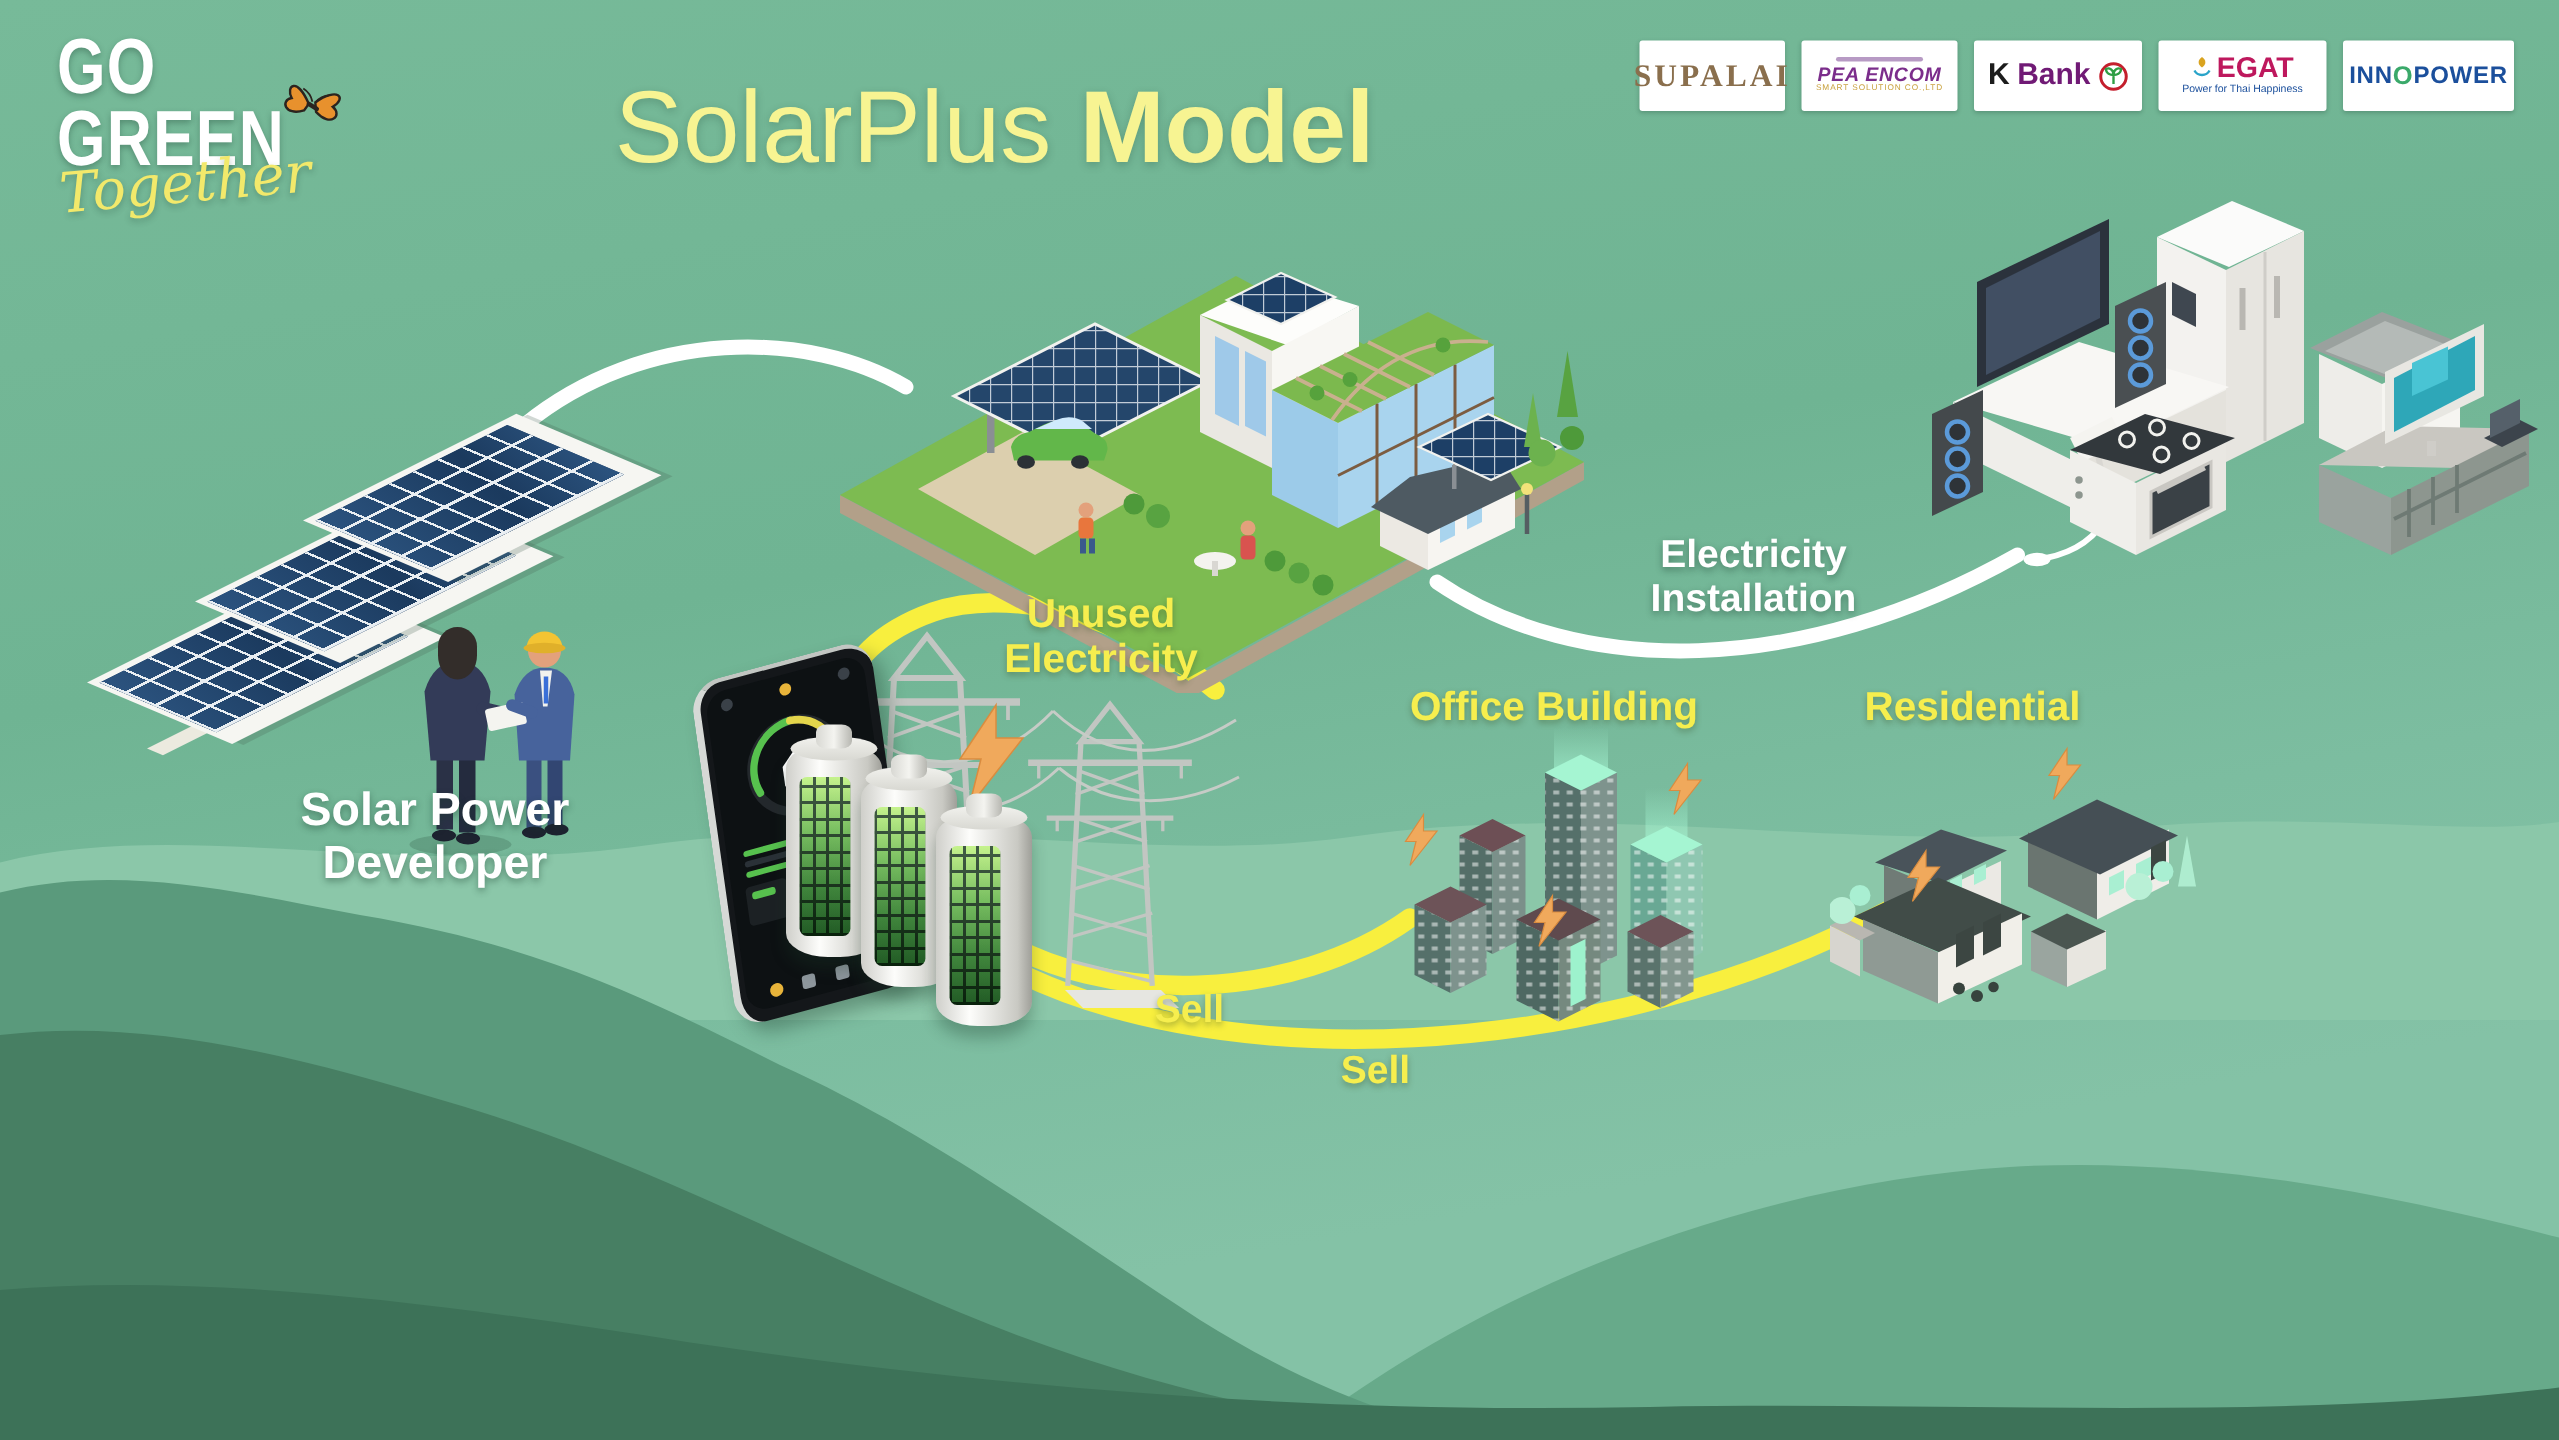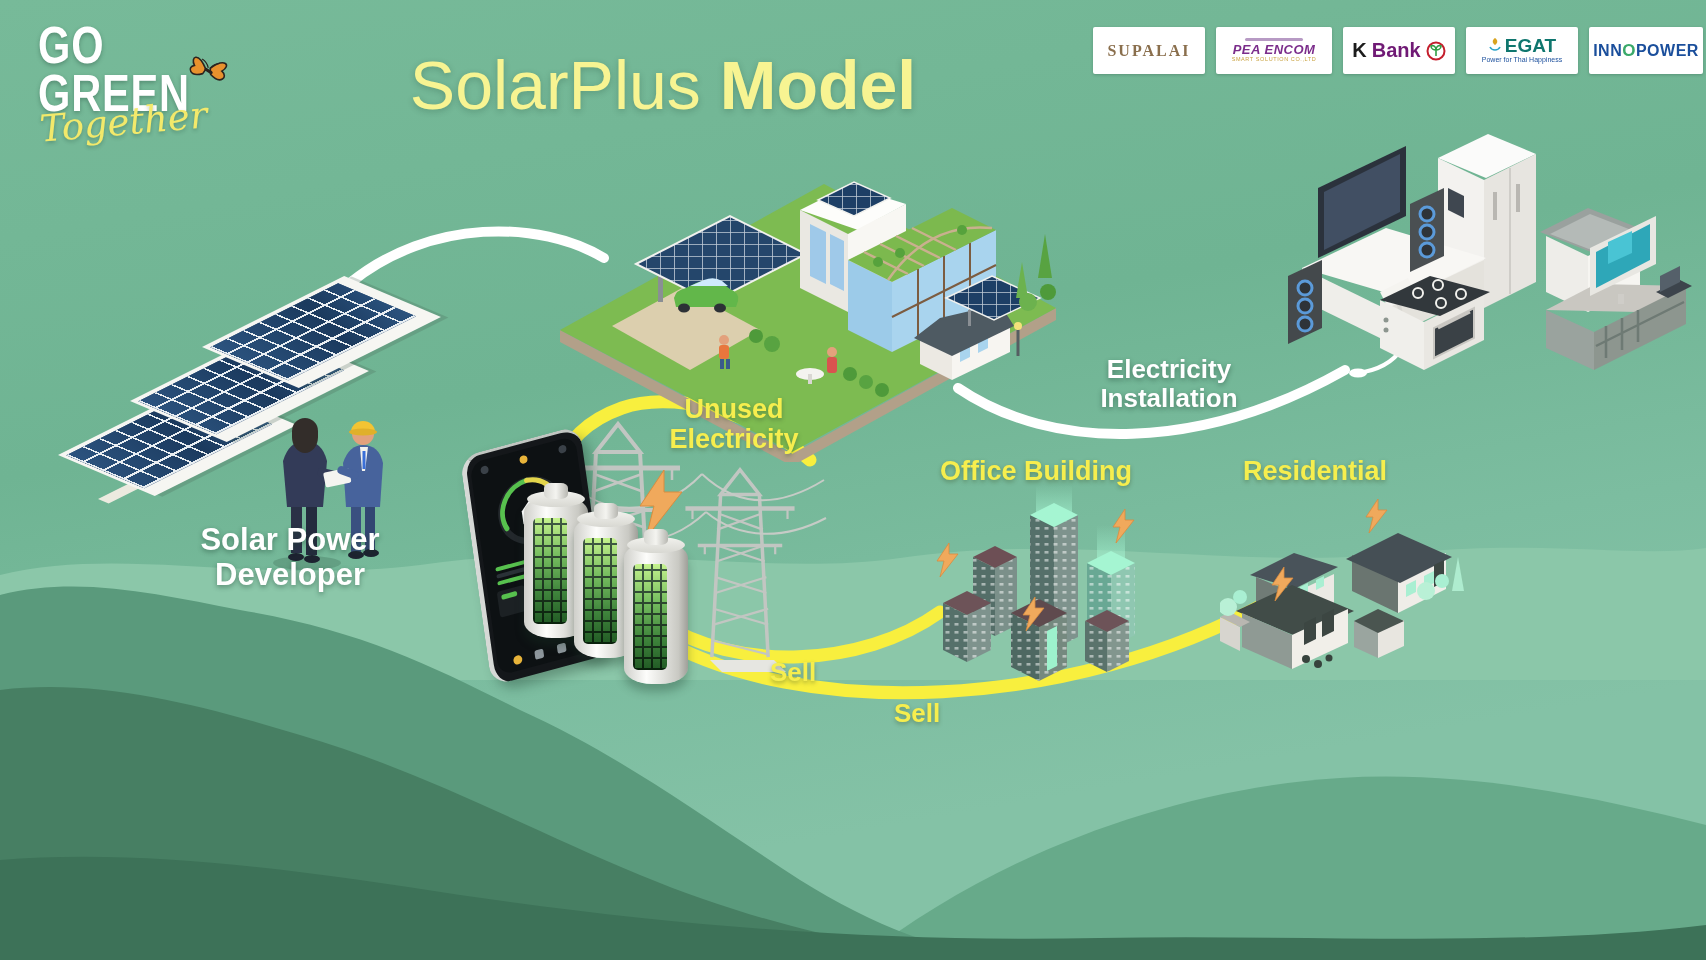--- a/index.html
+++ b/index.html
@@ -26,31 +26,31 @@
   
   .title{position:absolute;left:663px;top:46px;transform:translateX(-50%);white-space:nowrap;
     font-size:68px;color:#f7f492;text-shadow:0 2px 6px rgba(25,60,45,.25);}
   .title .reg{font-weight:500}
   .title .b{font-weight:800}
 
   
   .partners{position:absolute;left:1093px;top:27px;display:flex;gap:11px;}
   .partner{height:47px;background:#fff;border-radius:2px;display:flex;flex-direction:column;
     align-items:center;justify-content:center;box-shadow:0 1px 3px rgba(20,50,40,.25);}
-  .p-supalai{width:112px;font-family:"Liberation Serif",serif;color:#8a6f4d;font-size:16px;
+  .p-supalai{width:97px;font-family:"Liberation Serif",serif;color:#8a6f4d;font-size:21px;
     letter-spacing:2px;font-weight:600;}
-  .p-pea{width:116px;}
+  .p-pea{width:104px;}
   .pea-name{font-style:italic;font-weight:800;font-size:13px;color:#7b2d8b;letter-spacing:.5px;line-height:1;}
   .pea-sub{font-size:5.5px;color:#c9a23f;letter-spacing:.6px;line-height:1.4;}
   .pea-thai{width:58px;height:3px;border-radius:2px;background:#b79ac4;margin-bottom:2px;}
   .p-kbank{width:112px;flex-direction:row;gap:5px;font-size:20px;color:#1c1c1c;}
   .p-kbank .k{font-weight:800}.p-kbank .bank{font-weight:600;color:#701a75}
   .p-egat{width:112px;}
   .egat-row{display:flex;align-items:center;gap:3px;}
-  .egat-name{color:#0f766e;font-weight:800;font-size:19px;line-height:1;}
+  .egat-name{color:#be185d;font-weight:800;font-size:19px;line-height:1;}
   .egat-tag{font-size:7px;color:#1b4f9c;line-height:1.5;}
   .p-inno{width:114px;flex-direction:row;font-size:16px;font-weight:800;letter-spacing:.5px;}
   .p-inno .blu{color:#1b4f9c}.p-inno .grn{color:#3aa96a;font-size:17px}
 
   
   .lbl{position:absolute;transform:translateX(-50%);text-align:center;font-weight:800;
     line-height:1.12;white-space:nowrap;}
   .lbl-white{color:#fff;text-shadow:0 2px 5px rgba(25,60,45,.45);}
   .lbl-yellow{color:#f6ee4e;text-shadow:0 2px 4px rgba(60,85,45,.45);}
   .l-install{left:533px;top:184px;font-size:26px;}

